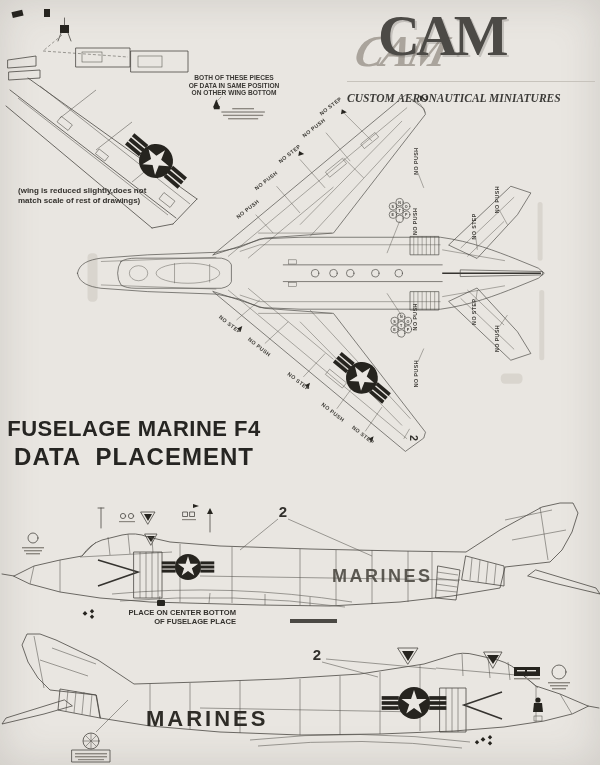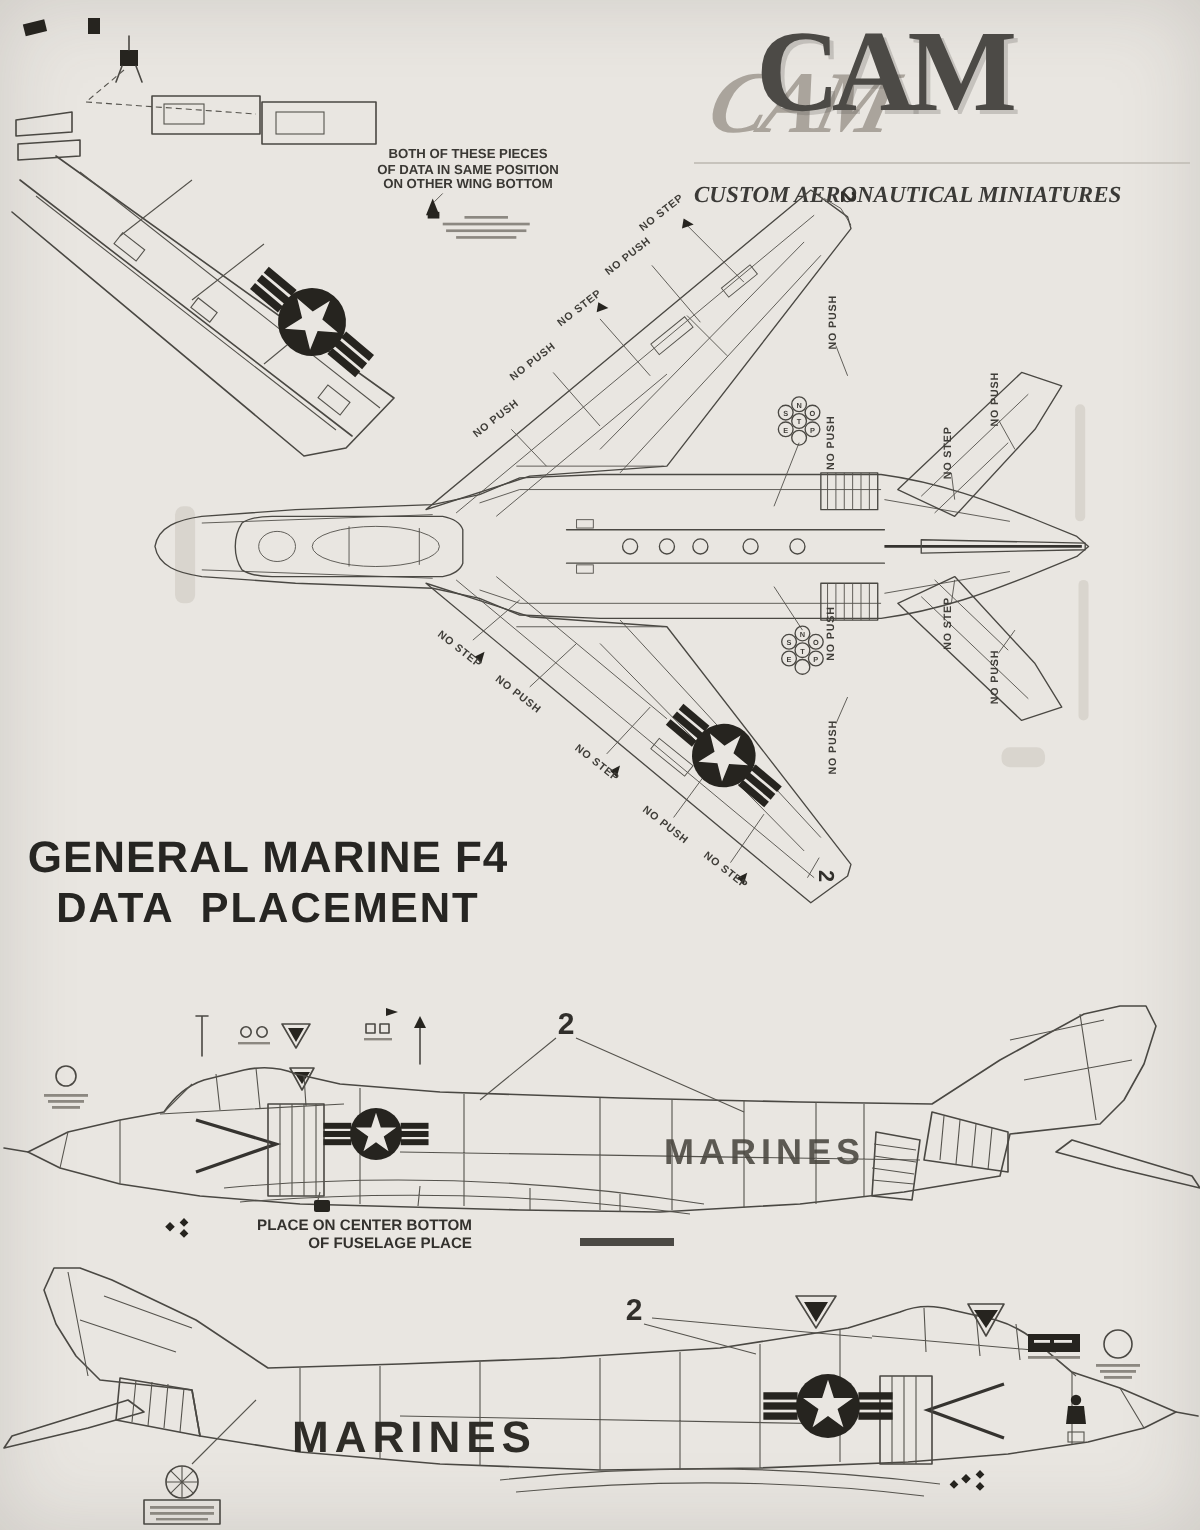--- a/index.html
+++ b/index.html
@@ -13,21 +13,21 @@
     font-size:58px;color:#4c4a46;letter-spacing:-4px;z-index:2;text-shadow:2px 2px 0 rgba(90,88,84,.25);}
   .tagline{left:347px;top:66px;width:250px;font-family:"Liberation Serif",serif;font-style:italic;
     font-weight:bold;font-size:11.5px;color:#3b3a37;z-index:2;white-space:nowrap;margin-top:26px;}
   .tagline-rule{left:347px;top:81px;width:248px;height:1px;background:#c7c3bc;z-index:2;}
   
   .wing-note{left:18px;top:186px;width:150px;font-size:8px;font-weight:bold;color:#33312d;line-height:9.5px;z-index:3;}
   .data-note{left:176px;top:74px;width:116px;font-size:6.6px;font-weight:bold;color:#3a3834;
     text-align:center;line-height:7.6px;z-index:3;}
   .page-title{left:4px;top:416px;width:260px;text-align:center;z-index:3;color:#262522;}
   .page-title .l1{font-size:22px;font-weight:bold;letter-spacing:.5px;white-space:pre;}
-  .page-title .l2{font-size:21px;font-weight:bold;letter-spacing:1px;white-space:pre;margin-top:1px;}
+  .page-title .l2{font-size:24px;font-weight:bold;letter-spacing:1px;white-space:pre;margin-top:1px;}
   .place-note{left:96px;top:609px;width:140px;text-align:right;font-size:7.6px;font-weight:bold;
     color:#33312d;line-height:8.6px;z-index:3;}
   
   svg{position:absolute;z-index:2;}
   svg .ln{stroke:#4a4843;stroke-width:.8;fill:none;stroke-linejoin:round;stroke-linecap:round;}
   svg .lnt{stroke:#55534d;stroke-width:.55;fill:none;}
   svg .lnb{stroke:#35332f;stroke-width:1.6;fill:none;}
   svg .dk{fill:#26241f;stroke:none;}
   svg .gy{fill:#8c8881;stroke:none;}
   svg .ghost{fill:#d9d5ce;stroke:none;}
@@ -86,20 +86,24 @@
     </g>
     <use href="#insignia" transform="translate(156,161) rotate(40) scale(17)"></use>
   </svg>
 
   <div class="abs data-note">
     <div>BOTH OF THESE PIECES</div>
     <div>OF DATA IN SAME POSITION</div>
     <div>ON OTHER WING BOTTOM</div>
   </div>
 
+  <div class="abs wing-note">
+    <div>(wing is reduced slightly,does not</div>
+    <div>match scale of rest of drawings)</div>
+  </div>
 
   <svg class="abs" style="left:0;top:85px;" width="600" height="435" viewBox="0 85 600 520">
 
     <rect x="46" y="286" width="12" height="58" rx="5" class="ghost"></rect>
     <rect x="584" y="225" width="6" height="70" rx="3" class="ghost"></rect>
     <rect x="586" y="330" width="6" height="84" rx="3" class="ghost"></rect>
     <rect x="540" y="430" width="26" height="12" rx="5" class="ghost"></rect>
 
     <g>
       <path class="dk" d="M196,112 L200,102 L204,112 Z"></path>
@@ -216,21 +220,21 @@
       <text class="hexl" x="429" y="379" text-anchor="middle">P</text>
     </g>
 
     <text class="numr" x="444" y="101" text-anchor="middle" transform="rotate(90 444 101)">2</text>
     <text class="numr" x="431" y="507" text-anchor="middle" transform="rotate(90 431 507)">2</text>
 
     <use href="#insignia" transform="translate(374,435) rotate(40) scale(19)"></use>
   </svg>
 
   <div class="abs page-title">
-    <div class="l1">GENERAL MARINE F4</div>
+    <div class="l1">FUSELAGE MARINE F4</div>
     <div class="l2">DATA  PLACEMENT</div>
   </div>
 
   <svg class="abs" style="left:0;top:495px;" width="600" height="140" viewBox="0 495 600 140">
 
     <g>
       <circle cx="33" cy="538" r="5" class="ln"></circle>
       <rect x="22" y="547" width="22" height="1.4" class="gy"></rect>
         <rect x="24" y="550" width="18" height="1.4" class="gy"></rect>
         <rect x="26" y="553" width="14" height="1.4" class="gy"></rect>

